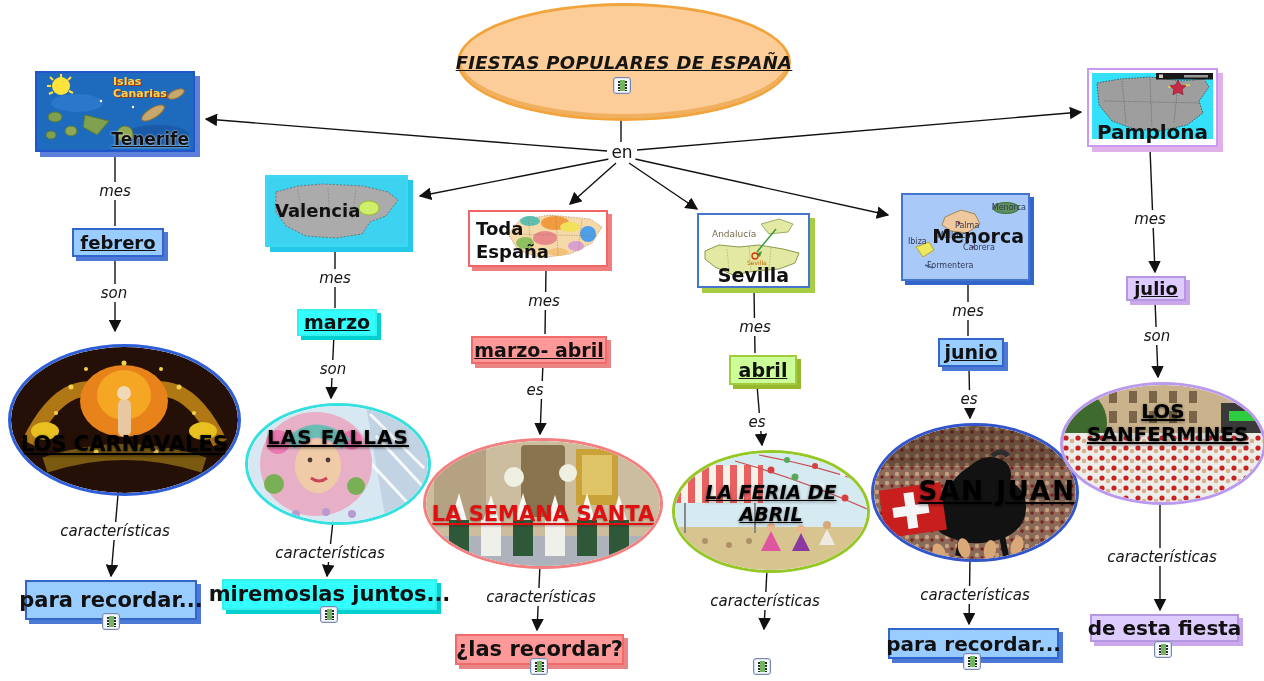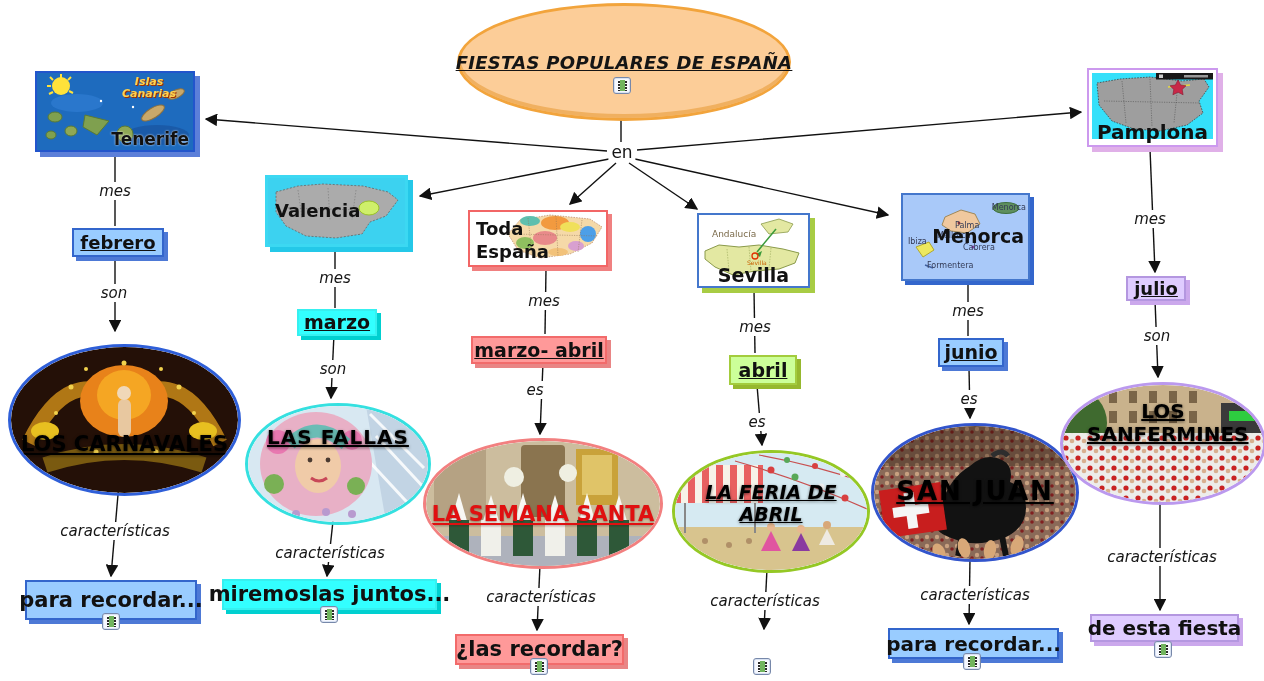--- a/index.html
+++ b/index.html
@@ -50,23 +50,23 @@
   
   .map-card{position:absolute;z-index:2;overflow:visible;}
   .map-art{position:absolute;left:0;top:0;width:100%;height:100%;}
   .card-tenerife{left:35px;top:71px;width:156px;height:77px;border:2px solid #2255CC;box-shadow:5px 5px 0 #5C7FD9;background:#1E6BBE;}
   .card-valencia{left:265px;top:175px;width:137px;height:66px;border:3px solid #3CD8F2;box-shadow:5px 5px 0 #24C8E8;background:#3CD2F0;}
   .card-toda{left:468px;top:210px;width:136px;height:53px;border:2px solid #F26666;box-shadow:4px 4px 0 #F08080;background:#fff;}
   .card-sevilla{left:697px;top:213px;width:109px;height:71px;border:2px solid #4477CC;box-shadow:5px 5px 0 #A8CC44;background:#fff;}
   .card-menorca{left:901px;top:193px;width:125px;height:84px;border:2px solid #4477CC;box-shadow:4px 4px 0 #3366CC;background:#A9C9F9;}
   .card-pamplona{left:1087px;top:68px;width:127px;height:75px;border:2px solid #CC99EE;box-shadow:5px 5px 0 #E0B0E8;background:#fff;}
   .map-text{position:absolute;z-index:3;font-weight:bold;color:#111;}
-  .place-tenerife{right:4px;bottom:1px;font-size:17px;text-shadow:0 0 2px #fff;}
-  .map-title-canarias{left:76px;top:3px;width:72px;color:#FFD24D;font-style:italic;font-size:11px;
-     text-align:center;line-height:1.05;text-shadow:1px 1px 0 #A03000;}
+  .place-tenerife{right:4px;bottom:1px;font-size:17px;text-decoration:underline;text-shadow:0 0 2px #fff;}
+  .map-title-canarias{left:76px;top:3px;width:72px;color:#FFD24D;font-size:11px;
+     line-height:1.05;text-shadow:1px 1px 0 #A03000;}
   .place-valencia{left:7px;top:22px;font-size:18px;}
   .place-toda{left:6px;top:6px;font-size:18px;line-height:1.25;width:64px;white-space:normal;}
   .region-andalucia{left:13px;top:14px;font-size:9px;color:#7A6A4A;font-weight:normal;}
   .place-sevilla{left:0;right:0;bottom:0;text-align:center;font-size:19px;}
   .place-menorca-big{right:4px;top:30px;font-size:19px;}
   .ml{position:absolute;font-size:8px;color:#333A55;z-index:3;}
   .ml-menorca{right:2px;top:8px}.ml-palma{left:52px;top:26px}.ml-mallorca{left:34px;top:36px}
   .ml-ibiza{left:5px;top:42px}.ml-cabrera{left:60px;top:48px}.ml-formentera{left:24px;top:66px}
   .place-pamplona{left:0;right:0;bottom:1px;text-align:center;font-size:20px;}
 
@@ -78,21 +78,21 @@
   .f-semana{left:423px;top:438px;width:234px;height:125px;border:3px solid #F28080;}
   .f-feria{left:672px;top:450px;width:192px;height:117px;border:3px solid #95C825;}
   .f-sanjuan{left:871px;top:423px;width:202px;height:133px;border:3px solid #3355CC;}
   .f-sanfermines{left:1060px;top:382px;width:200px;height:117px;border:3px solid #BB99EE;}
   .fest-label{position:absolute;left:0;right:0;text-align:center;color:#000000;font-weight:bold;
     text-decoration:underline;z-index:3;text-shadow:0 1px 3px rgba(0,0,0,.55);line-height:1.15;}
   .fl-carnavales{top:58%;font-size:21px;}
   .fl-fallas{top:17%;font-size:20px;letter-spacing:1px;}
   .fl-semana{top:49%;font-size:21px;color:#E01010;text-shadow:0 1px 2px rgba(60,0,0,.35);}
   .fl-feria{top:25%;font-size:19px;font-style:italic;padding:0 28px;white-space:normal;}
-  .fl-sanjuan{top:38%;font-size:26px;letter-spacing:2px;}
+  .fl-sanjuan{top:38%;font-size:26px;letter-spacing:2px;text-align:right;}
   .fl-sanfermines{top:13%;font-size:20px;padding:0 24px;white-space:normal;}
 
   
   .video-icon{position:absolute;z-index:5;width:16px;height:15px;background:#F6F8FF;
     border:1px solid #7788AA;border-radius:3px;box-shadow:inset 0 0 0 1px #D8E2F2;
     display:flex;align-items:center;justify-content:center;}
   .video-icon::before{content:"";display:block;width:9px;height:11px;
     background:
       repeating-linear-gradient(to bottom,#fff 0 1px,rgba(0,0,0,0) 1px 3px) left/2px 100% no-repeat,
       repeating-linear-gradient(to bottom,#fff 0 1px,rgba(0,0,0,0) 1px 3px) right/2px 100% no-repeat,

